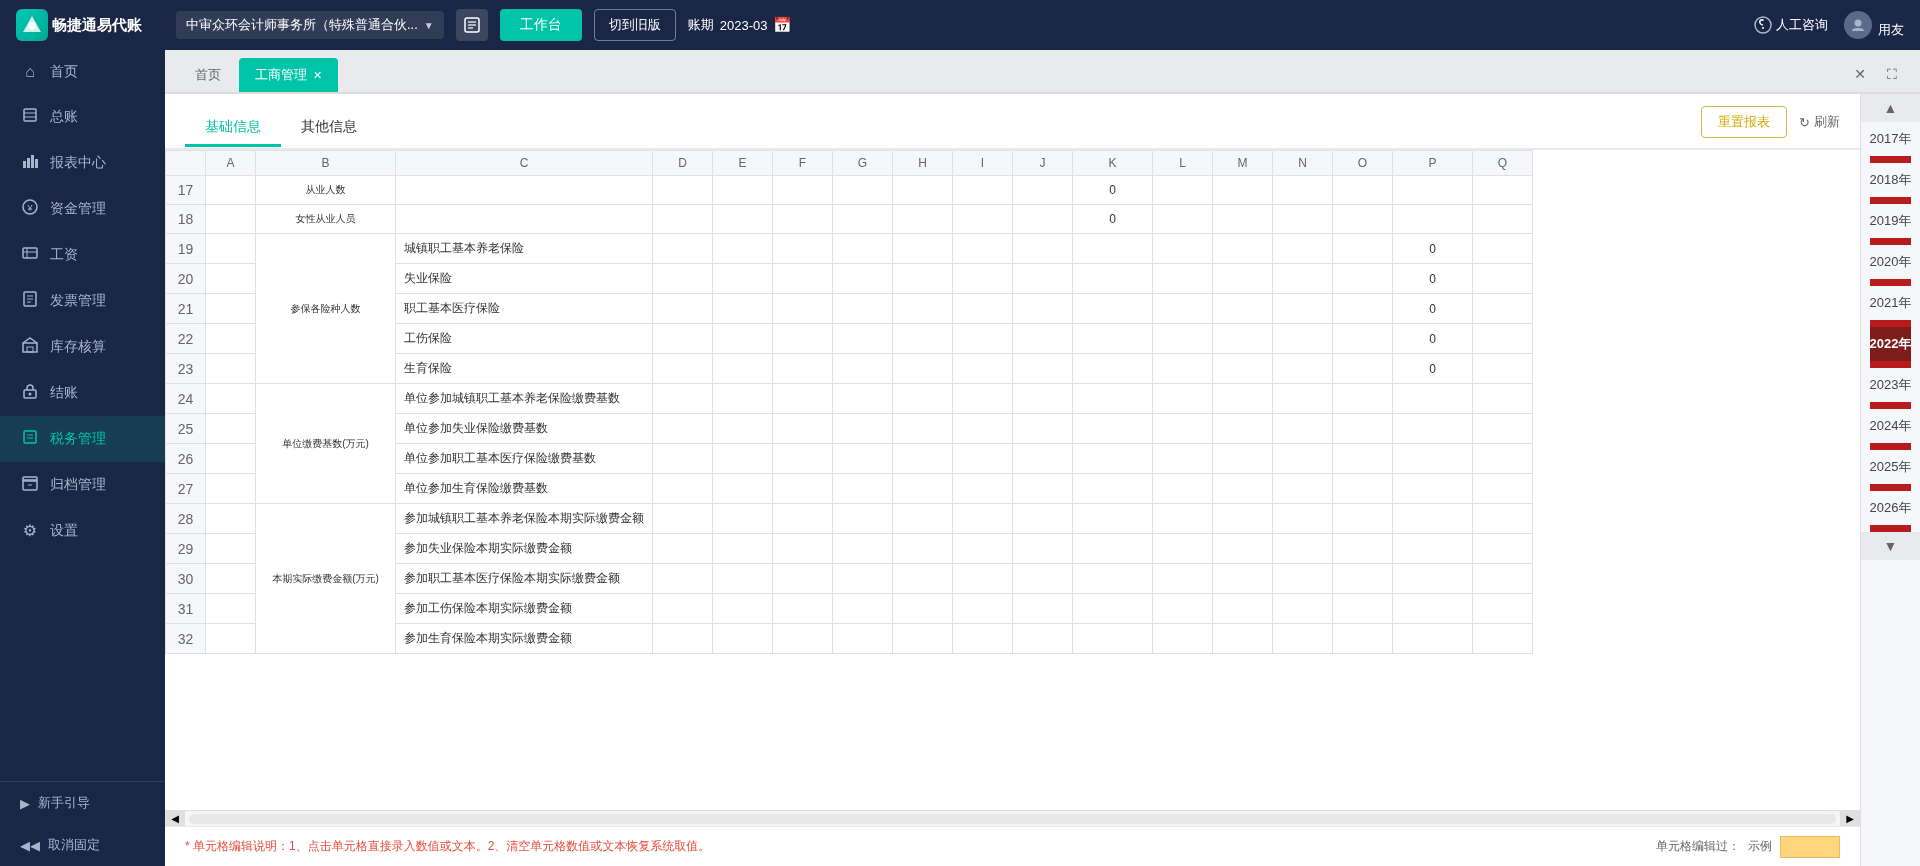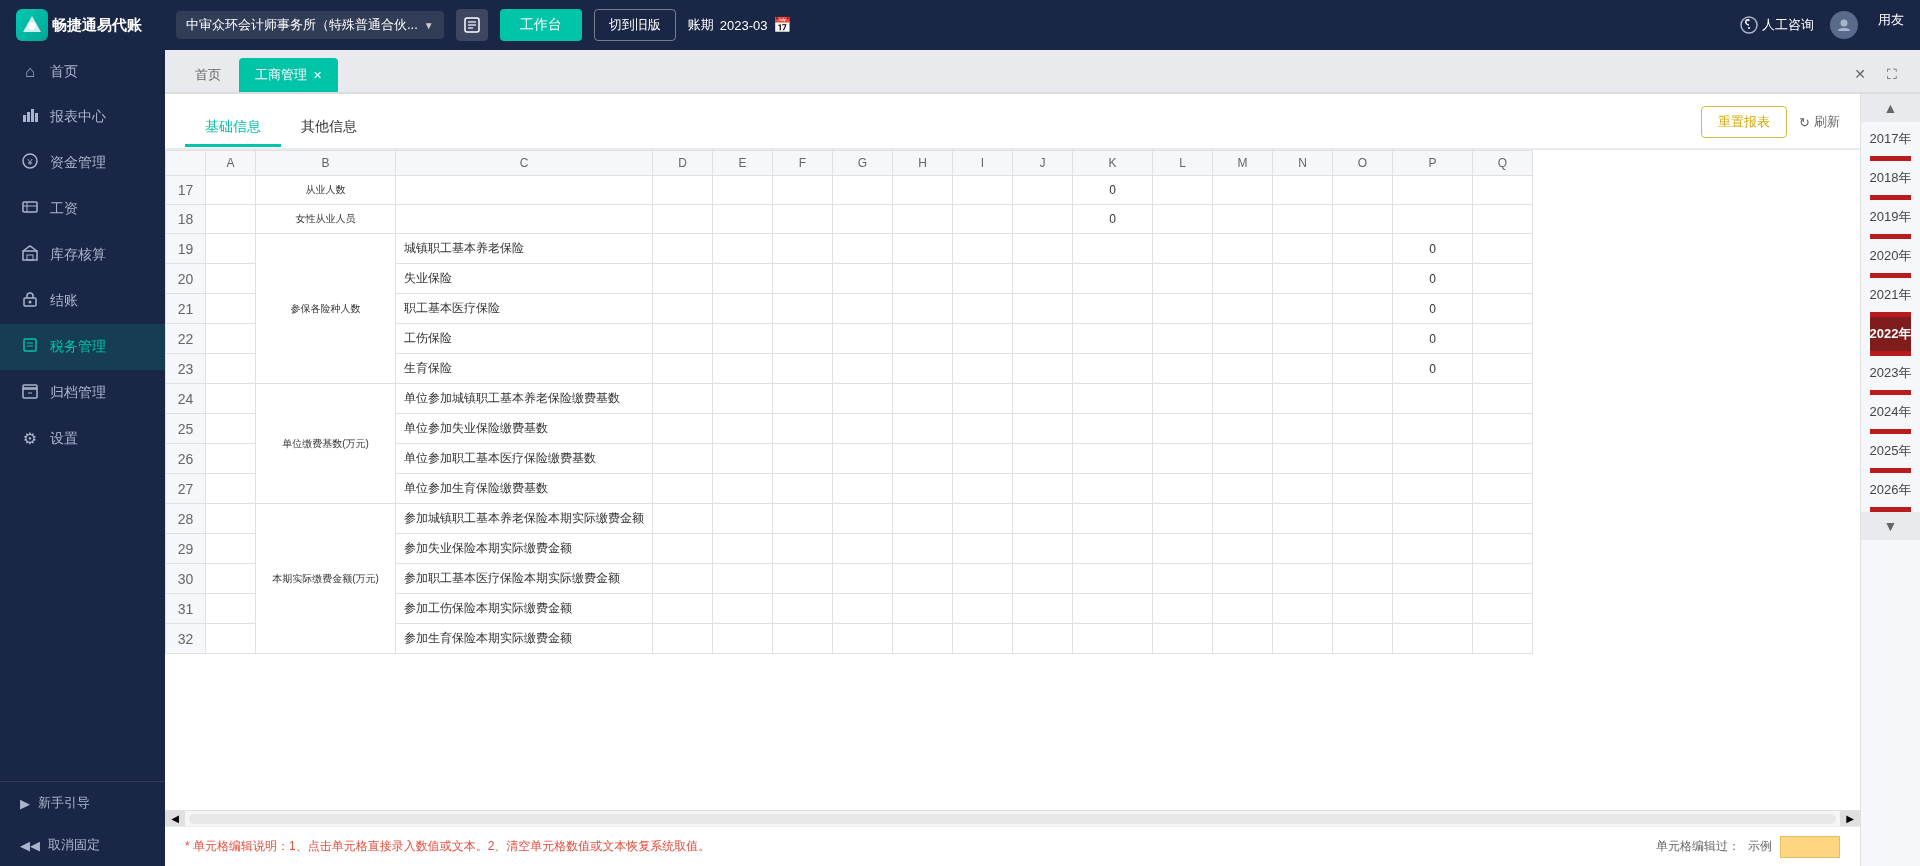--- a/index.html
+++ b/index.html
@@ -92,21 +92,21 @@
       align-items: center;
       gap: 16px;
       color: white;
       font-size: 13px;
     }
     .service-btn {
       display: flex; align-items: center; gap: 4px;
       cursor: pointer;
     }
     .user-area {
-      display: flex; align-items: flex-start; gap: 20px;
+      display: flex; align-items: flex-end; gap: 6px;
       cursor: pointer;
     }
     .user-avatar {
       width: 28px; height: 28px;
       background: #5a6a8a;
       border-radius: 50%;
       display: flex; align-items: center; justify-content: center;
       font-size: 12px;
     }
 
@@ -428,21 +428,21 @@
       font-size: 14px;
       flex-shrink: 0;
     }
     .year-item {
       width: 100%;
       padding: 8px 0;
       text-align: left;
       font-size: 13px;
       color: #444;
       cursor: pointer;
-      border-bottom: 5px solid #b91c1c;
+      border-bottom: 7px solid #b91c1c;
     }
     .year-item.active {
       background: #7f1d1d;
       color: white;
       font-weight: bold;
     }
   </style>
 </head>
 <body>
 
@@ -499,20 +499,30 @@
     </div>
   </div>
 </div>
 
 <div class="main-layout">
 
   <div class="sidebar">
     <div class="sidebar-item">
       <span class="sidebar-icon">⌂</span>
       <span>首页</span>
+    </div>
+    <div class="sidebar-item">
+      <span class="sidebar-icon">
+        <svg width="16" height="16" viewBox="0 0 16 16">
+            <rect x="2" y="2" width="12" height="12" rx="1" fill="none" stroke="#a8b5cc" stroke-width="1.5"></rect>
+            <line x1="2" y1="6" x2="14" y2="6" stroke="#a8b5cc" stroke-width="1"></line>
+            <line x1="2" y1="10" x2="14" y2="10" stroke="#a8b5cc" stroke-width="1"></line>
+          </svg>
+      </span>
+      <span>总账</span>
     </div>
     <div class="sidebar-item">
       <span class="sidebar-icon">
         <svg width="16" height="16" viewBox="0 0 16 16">
             <rect x="1" y="8" width="3" height="7" fill="#a8b5cc"></rect>
             <rect x="5" y="5" width="3" height="10" fill="#a8b5cc"></rect>
             <rect x="9" y="2" width="3" height="13" fill="#a8b5cc"></rect>
             <rect x="13" y="6" width="3" height="9" fill="#a8b5cc"></rect>
           </svg>
       </span>
@@ -529,20 +539,31 @@
     </div>
     <div class="sidebar-item">
       <span class="sidebar-icon">
         <svg width="16" height="16" viewBox="0 0 16 16">
             <rect x="1" y="3" width="14" height="10" rx="1" fill="none" stroke="#a8b5cc" stroke-width="1.5"></rect>
             <line x1="1" y1="7" x2="15" y2="7" stroke="#a8b5cc" stroke-width="1"></line>
             <line x1="5" y1="3" x2="5" y2="13" stroke="#a8b5cc" stroke-width="1"></line>
           </svg>
       </span>
       <span>工资</span>
+    </div>
+    <div class="sidebar-item">
+      <span class="sidebar-icon">
+        <svg width="16" height="16" viewBox="0 0 16 16">
+            <rect x="2" y="1" width="12" height="14" rx="1" fill="none" stroke="#a8b5cc" stroke-width="1.5"></rect>
+            <line x1="5" y1="5" x2="11" y2="5" stroke="#a8b5cc" stroke-width="1"></line>
+            <line x1="5" y1="8" x2="11" y2="8" stroke="#a8b5cc" stroke-width="1"></line>
+            <line x1="5" y1="11" x2="9" y2="11" stroke="#a8b5cc" stroke-width="1"></line>
+          </svg>
+      </span>
+      <span>发票管理</span>
     </div>
     <div class="sidebar-item">
       <span class="sidebar-icon">
         <svg width="16" height="16" viewBox="0 0 16 16">
             <rect x="1" y="6" width="14" height="9" fill="none" stroke="#a8b5cc" stroke-width="1.5"></rect>
             <path d="M1 6 L8 1 L15 6" fill="none" stroke="#a8b5cc" stroke-width="1.5"></path>
             <rect x="5" y="10" width="6" height="5" fill="none" stroke="#a8b5cc" stroke-width="1"></rect>
           </svg>
       </span>
       <span>库存核算</span>

